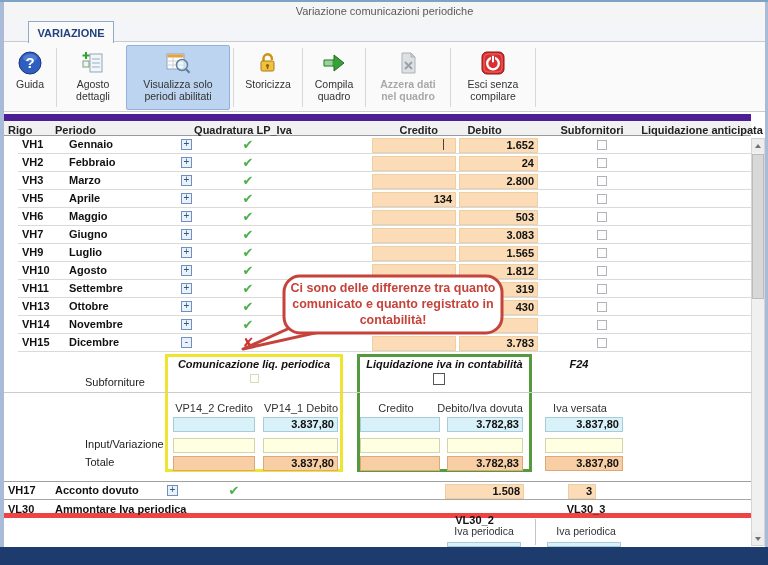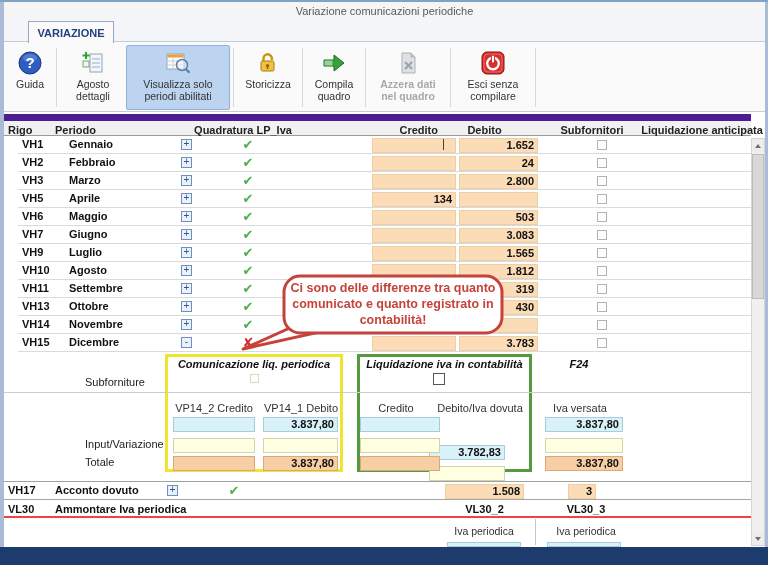--- a/index.html
+++ b/index.html
@@ -64,30 +64,30 @@
   .d-cb1{position:absolute;left:246px;top:22px;width:9px;height:9px;border:1px solid #D8D8C4;background:#FFFFF8;box-sizing:border-box;}
   .d-cb2{position:absolute;left:429px;top:21px;width:12px;height:12px;border:1px solid #555;background:#FFF;box-sizing:border-box;}
   .colhd{position:absolute;top:50px;text-align:center;color:#333;}
   .dfld{position:absolute;height:13px;line-height:13px;font-weight:bold;text-align:right;padding:0 3px;
         border:1px solid #B8CCD6;color:#111;}
   .dfld.blue{background:#D9F2F9;border-color:#A8CCD8;}
   .dfld.yellow{background:#FFFFE2;border-color:#D4D4AC;}
   .dfld.orange{background:#F8CFA4;border-color:#DCA878;}
   .r-com{top:65px;} .r-inp{top:86px;} .r-tot{top:104px;}
   .p-g1a{left:169px;width:74px;} .p-g1b{left:259px;width:67px;}
-  .p-g2a{left:356px;width:72px;} .p-g2b{left:425px;width:68px;margin-top:28px;}
+  .p-g2a{left:356px;width:72px;} .p-g2b{left:443px;width:68px;}
   .p-g3{left:541px;width:70px;}
   
   .vh17{position:absolute;left:4px;right:17px;top:481px;height:19px;background:#FFF;
         border-top:1px solid #A0A0A0;border-bottom:1px solid #A6A6A6;box-sizing:border-box;}
   .vh17 .fld{top:2px;}
   .f-sub3{left:564px;width:20px;}
-  .vl30{position:absolute;left:4px;right:17px;top:501px;height:17px;border-bottom:2px solid #ef4444;box-sizing:border-box;}
+  .vl30{position:absolute;left:4px;right:17px;top:501px;height:17px;border-bottom:5px solid #ef4444;box-sizing:border-box;}
   .code{position:absolute;top:2px;font-weight:bold;text-align:center;color:#111;}
-  .code1{left:441px;width:79px;} .code2{left:527px;width:110px;}
+  .code1{left:431px;width:79px;margin-top:11px;} .code2{left:527px;width:110px;}
   .caps{position:absolute;left:4px;right:17px;top:518px;height:28px;}
   .cap{position:absolute;top:3px;text-align:center;color:#333;font-size:10.5px;line-height:21px;}
   .cap1{left:437px;width:86px;} .cap2{left:539px;width:86px;}
   .capdiv{position:absolute;left:535px;top:519px;width:1px;height:26px;background:#C4C4C4;}
   .sliver{position:absolute;top:542px;height:5px;background:#D9F2F9;border:1px solid #A8CCD8;box-sizing:border-box;}
   .sl1{left:447px;width:74px;} .sl2{left:547px;width:74px;}
   .navybar{position:absolute;left:0;right:0;top:547px;height:18px;background:#1D3B6C;}
   
   .sbar{position:absolute;left:751px;top:138px;width:14px;height:408px;background:#F0F0F0;border:1px solid #D5D5D5;box-sizing:border-box;}
   .sbtn{position:absolute;left:0;width:12px;height:13px;background:#EDEDED;display:flex;align-items:center;justify-content:center;}

